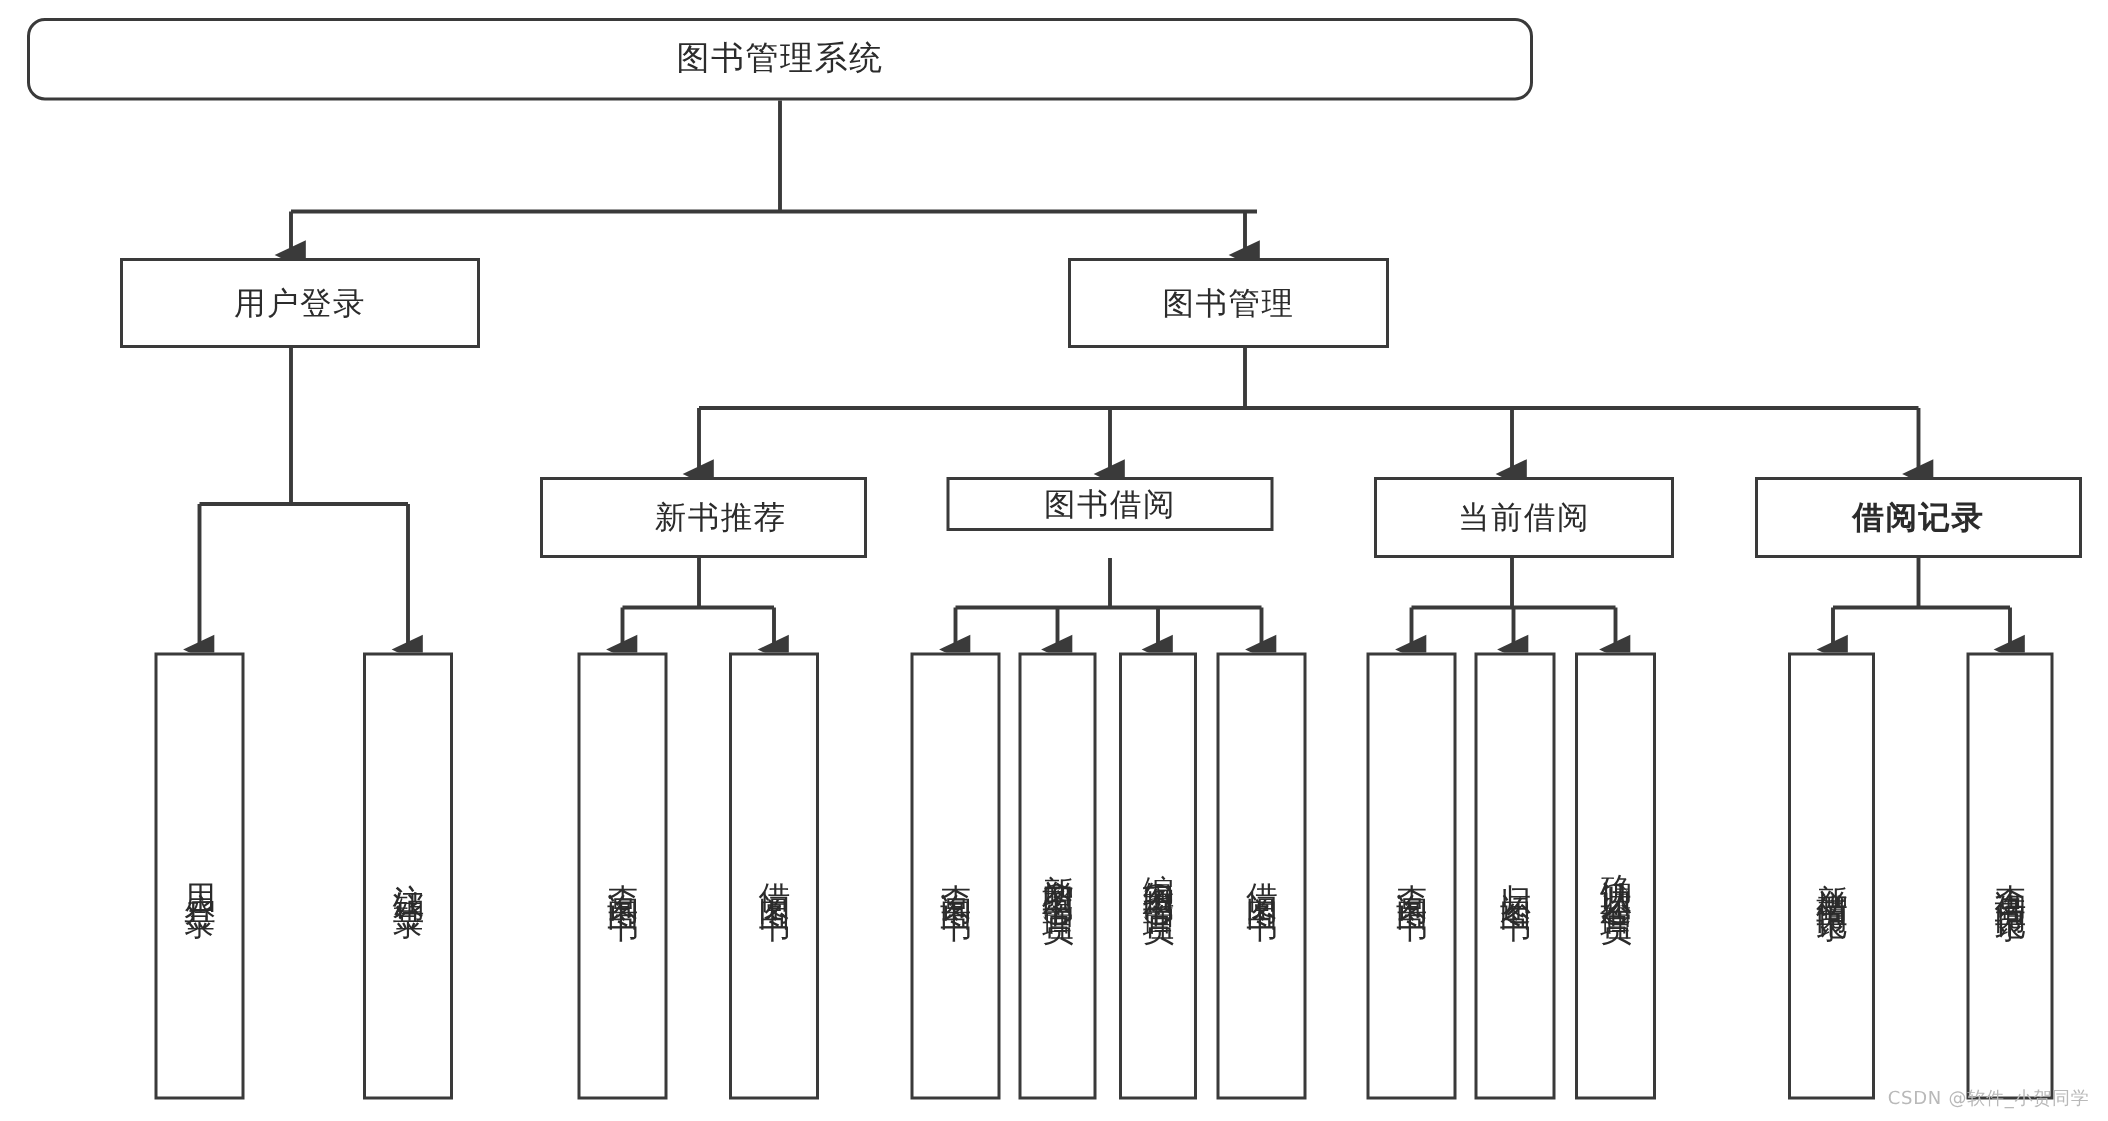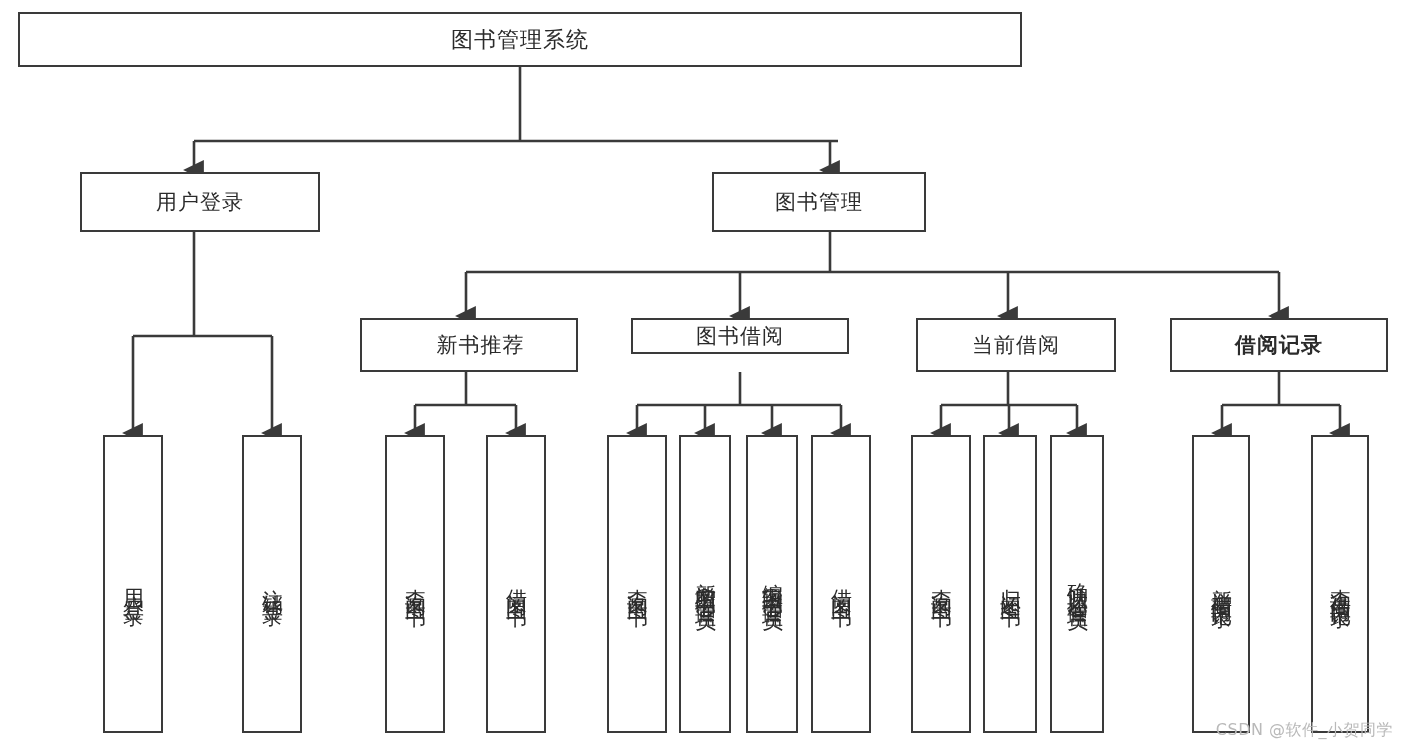--- a/index.html
+++ b/index.html
@@ -57,21 +57,21 @@
     text-align: center;
     white-space: nowrap;
   }
   .node.vert.tall {
     letter-spacing: 4px;
   }
   #watermark {
     position: absolute;
     right: 12px;
     bottom: 6px;
-    font-size: 16px;
+    font-size: 12px;
     color: #b9b9b9;
     letter-spacing: 0.5px;
     white-space: nowrap;
   }
 </style>
 </head>
 <body>
 
 <div id="canvas-wrap">
 
@@ -120,21 +120,21 @@
       <path d="M1009,405 L1009,433" marker-end="url(#arrow)"></path>
       <path d="M1077,405 L1077,433" marker-end="url(#arrow)"></path>
 
       <path d="M1279,372 L1279,405"></path>
       <path d="M1222,405 L1340,405"></path>
       <path d="M1222,405 L1222,433" marker-end="url(#arrow)"></path>
       <path d="M1340,405 L1340,433" marker-end="url(#arrow)"></path>
     </g>
   </svg>
 
-  <div class="node root" style="left:18px; top:12px; width:1004px; height:55px;">
+  <div class="node root" style="left:18px; top:12px; width:1004px; height:55px;border-radius:12px;">
     <span>图书管理系统</span>
   </div>
 
   <div class="node horiz" style="left:80px; top:172px; width:240px; height:60px;">
     <span>用户登录</span>
   </div>
   <div class="node horiz" style="left:712px; top:172px; width:214px; height:60px;">
     <span>图书管理</span>
   </div>
 

